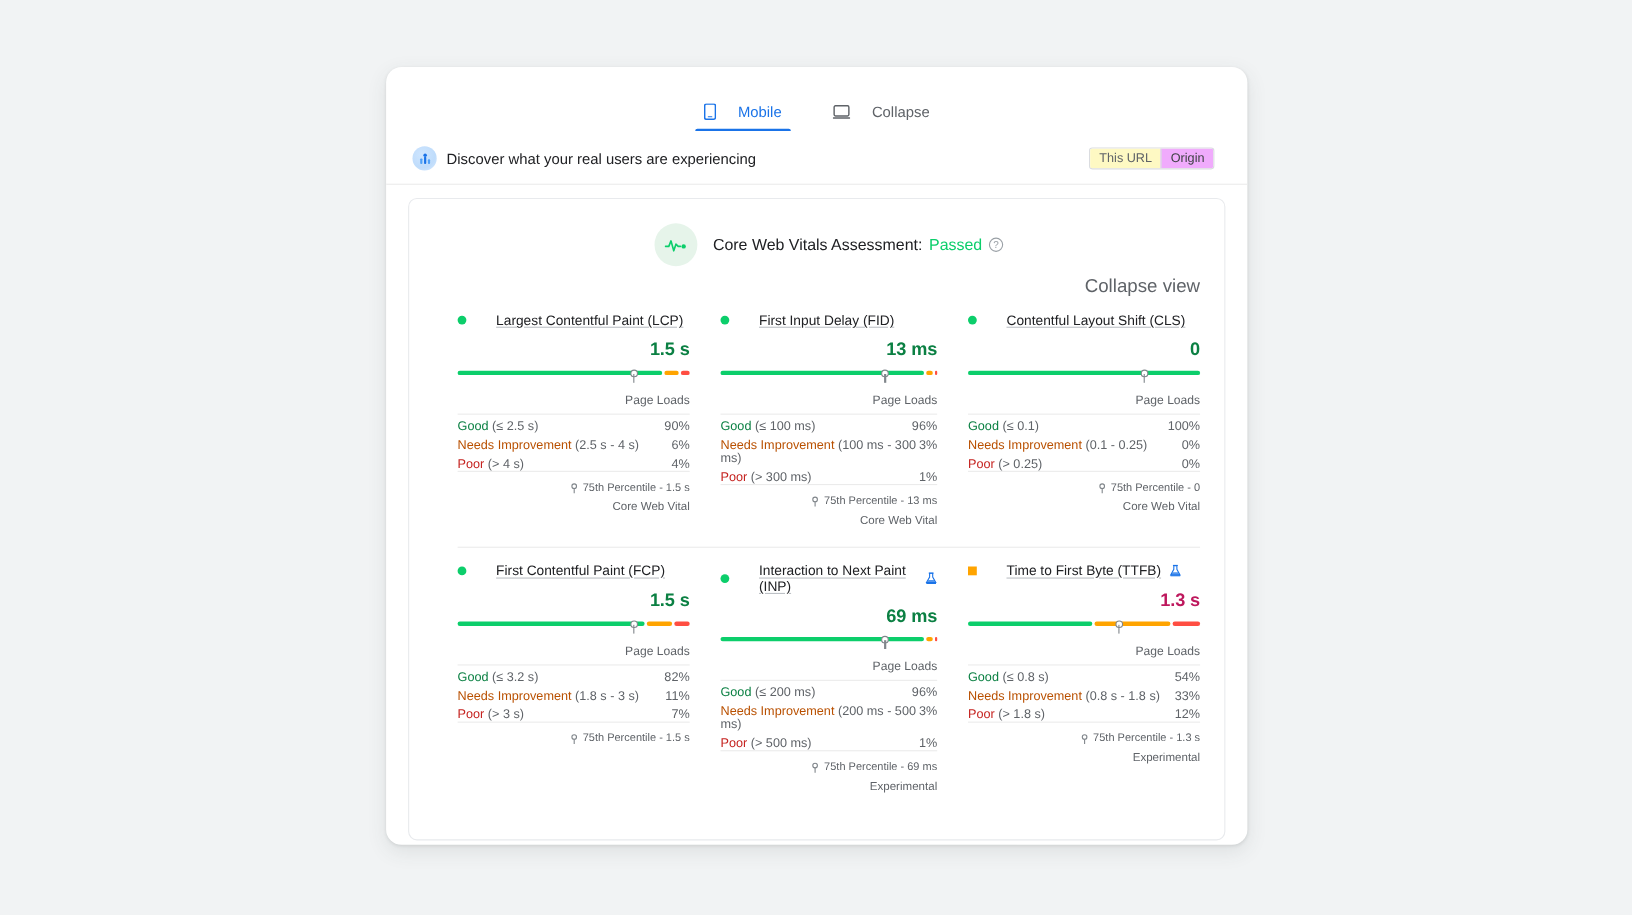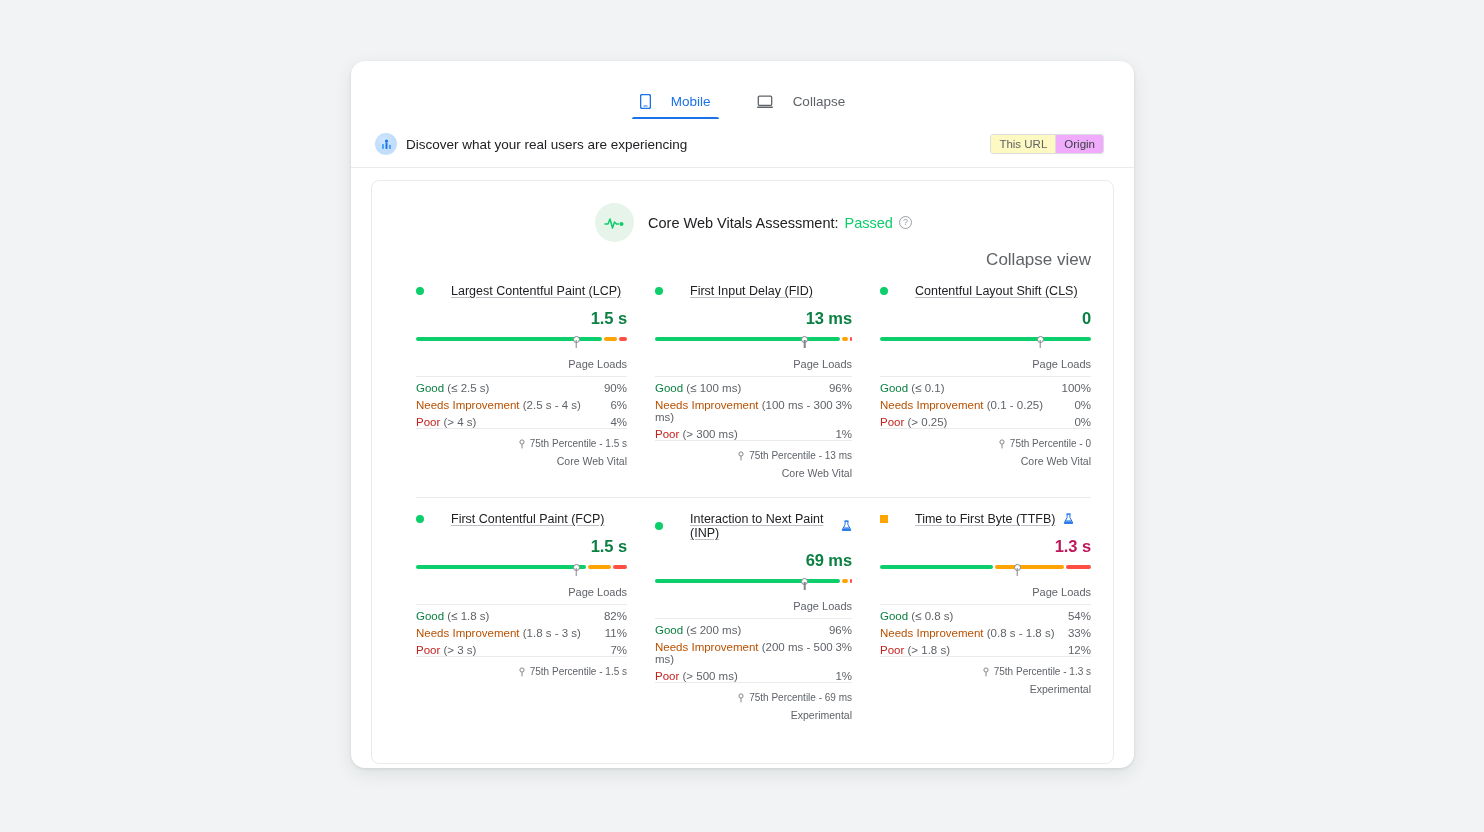--- a/index.html
+++ b/index.html
@@ -362,21 +362,21 @@
       <div class="bar">
                 <div class="seg-good" style="flex:82"></div>
                 <div class="seg-avg" style="flex:11"></div>
                 <div class="seg-poor" style="flex:7"></div>
               </div>
       <div class="marker" style="left:76%"></div>
     </div>
     <div class="page-loads">Page Loads</div>
 
     <div class="dist-row">
-      <span class="dist-label"><span class="k-good">Good</span> <span>(≤ 1.8 s)</span></span>
+      <span class="dist-label"><span class="k-good">Good</span> <span>(≤ 3.2 s)</span></span>
       <span class="dist-pct">82%</span>
     </div>
     <div class="dist-row">
       <span class="dist-label"><span class="k-avg">Needs Improvement</span> <span>(1.8 s - 3 s)</span></span>
       <span class="dist-pct">11%</span>
     </div>
     <div class="dist-row">
       <span class="dist-label"><span class="k-poor">Poor</span> <span>(&gt; 3 s)</span></span>
       <span class="dist-pct">7%</span>
     </div>

